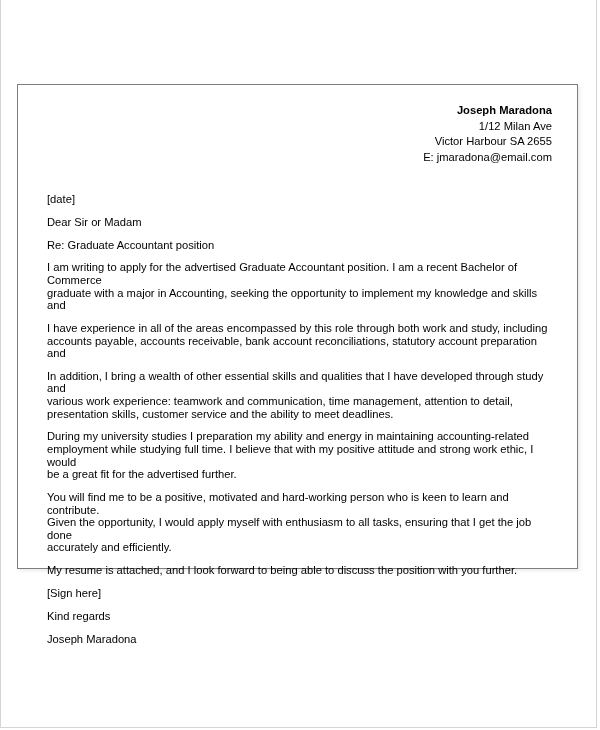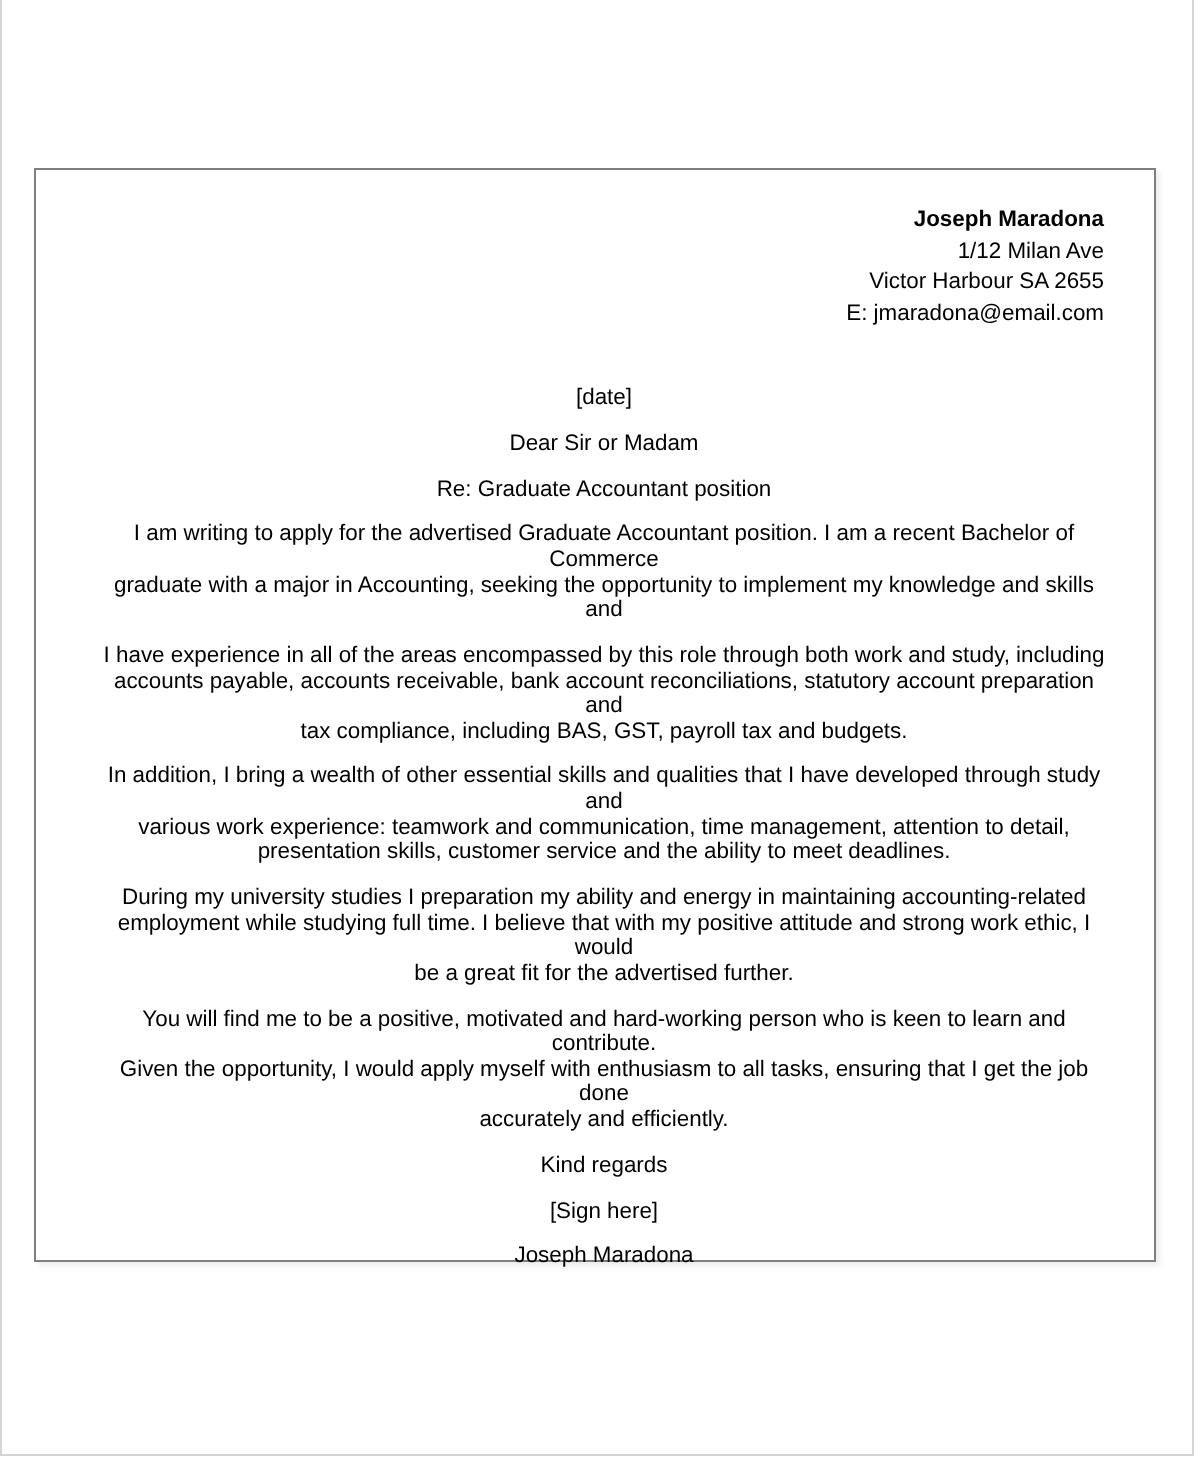--- a/index.html
+++ b/index.html
@@ -24,21 +24,21 @@
       border-left: 1px solid #d4d4d4;
       border-right: 1px solid #d4d4d4;
       border-bottom: 1px solid #d4d4d4;
       box-sizing: border-box;
     }
     .page {
       position: absolute;
       left: 17px;
       top: 84px;
       width: 561px;
-      height: 547px;
+      height: 485px;
       border: 1px solid #7f7f7f;
       box-sizing: border-box;
       background: #ffffff;
       box-shadow: 2px 2px 3px rgba(0,0,0,0.08);
     }
     .sender {
       position: absolute;
       right: 25px;
       top: 18px;
       text-align: right;
@@ -51,21 +51,20 @@
     .body-text {
       position: absolute;
       left: 29px;
       top: 108px;
       width: 510px;
       font-size: 11.2px;
       line-height: 12.6px;
     }
     .body-text p {
       margin: 0 0 10.2px 0;
-      text-align: center;
     }
     .bold {
       font-weight: normal;
     }
   </style>
 </head>
 <body>
 
 <div class="outer-frame"></div>
 
@@ -84,40 +83,42 @@
     <p class="bold">Re: Graduate Accountant position</p>
 
     <p>
       <span>I am writing to apply for the advertised Graduate Accountant position. I am a recent Bachelor of Commerce</span><br>
       <span>graduate with a major in Accounting, seeking the opportunity to implement my knowledge and skills and</span><br>
     </p>
 
     <p>
       <span>I have experience in all of the areas encompassed by this role through both work and study, including</span><br>
       <span>accounts payable, accounts receivable, bank account reconciliations, statutory account preparation and</span><br>
-      <span>tax compliance, including BAS, GST, payroll tax and budgets.</span>
     </p>
 
     <p>
       <span>In addition, I bring a wealth of other essential skills and qualities that I have developed through study and</span><br>
       <span>various work experience: teamwork and communication, time management, attention to detail,</span><br>
       <span>presentation skills, customer service and the ability to meet deadlines.</span>
     </p>
 
     <p>
       <span>During my university studies I preparation my ability and energy in maintaining accounting-related</span><br>
       <span>employment while studying full time. I believe that with my positive attitude and strong work ethic, I would</span><br>
       <span>be a great fit for the advertised further.</span>
     </p>
 
     <p>
       <span>You will find me to be a positive, motivated and hard-working person who is keen to learn and contribute.</span><br>
       <span>Given the opportunity, I would apply myself with enthusiasm to all tasks, ensuring that I get the job done</span><br>
       <span>accurately and efficiently.</span>
     </p>
 
+    <p>
+      <span>My resume is attached, and I look forward to being able to discuss the position with you further.</span>
+    </p>
 
+    <p>[Sign here]</p>
     <p>Kind regards</p>
-    <p>[Sign here]</p>
     <p class="bold">Joseph Maradona</p>
   </div>
 
 </div>
 
 </body></html>

